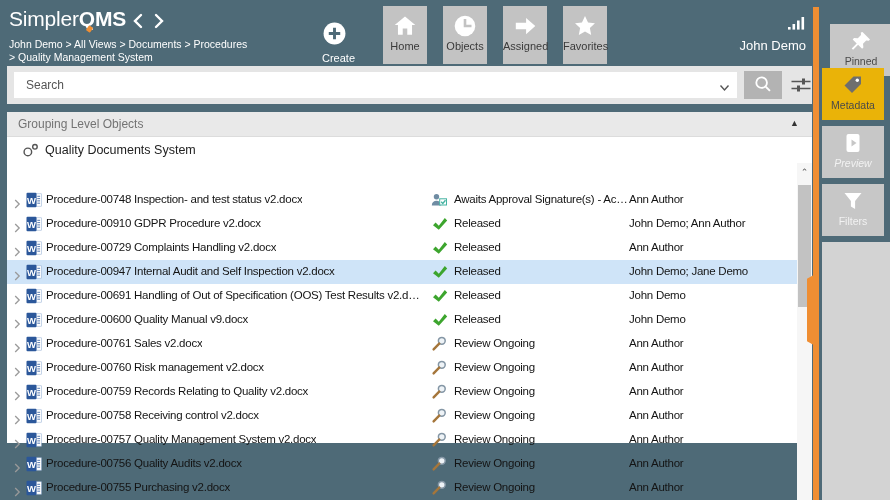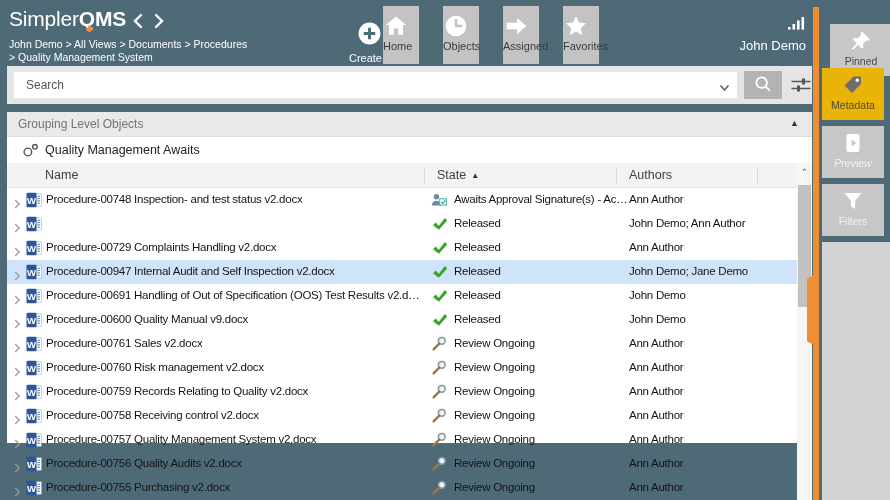--- a/index.html
+++ b/index.html
@@ -8,25 +8,25 @@
 
   
   .logo{position:absolute;left:9px;top:7px;color:#fff;font-size:21px;letter-spacing:-0.2px;white-space:nowrap;}
   .logo .lt{font-weight:300;}
   .logo .bd{font-weight:700;}
   .qwrap{position:relative;display:inline-block;font-weight:700;}
   .qdot{position:absolute;left:8px;bottom:-1px;width:5px;height:6px;background:#ef8e33;transform:rotate(35deg);border-radius:1px;}
   .nav-arrow{position:absolute;top:13px;width:14px;height:16px;cursor:pointer;}
   .breadcrumb{position:absolute;left:9px;top:38px;color:#fff;font-size:10.5px;line-height:13px;}
 
-  .create-btn{position:absolute;left:322px;top:14px;width:60px;height:58px;text-align:right;cursor:pointer;}
+  .create-btn{position:absolute;left:322px;top:14px;width:60px;height:58px;text-align:left;cursor:pointer;}
   .create-btn .ic{margin-top:7px;}
   .create-btn .lb{color:#fff;font-size:11px;margin-top:2px;}
 
-  .tb-btn{position:absolute;top:6px;width:36px;height:58px;background:#c3c3c3;cursor:pointer;}
+  .tb-btn{position:absolute;top:6px;width:44px;height:58px;background:#c3c3c3;text-align:center;cursor:pointer;}
   .tb-btn .ic{margin-top:7px;height:26px;}
   .tb-btn .lb{color:#3a3a3a;font-size:11px;margin-top:1px;}
 
   .signal{position:absolute;left:788px;top:16px;}
   .user-name{position:absolute;left:700px;top:38px;width:106px;text-align:right;color:#fff;font-size:13px;}
 
   
   .search-strip{position:absolute;left:7px;top:66px;width:805px;height:38px;background:#e5e5e5;}
   .search-input{position:absolute;left:7px;top:6px;width:723px;height:26px;background:#fff;border:none;outline:none;font-size:12px;color:#333;padding:0 24px 0 12px;box-sizing:border-box;font-family:"Liberation Sans",sans-serif;}
   .search-input::placeholder{color:#555;opacity:1;}
@@ -181,31 +181,23 @@
       <span class="tri">▲</span>
     </div>
 
     <div class="group-row">
       <span class="gi">
         <svg width="17" height="15" viewBox="0 0 18 15">
             <circle cx="6.2" cy="9" r="4" fill="none" stroke="#555" stroke-width="1.5"></circle>
             <circle cx="13.7" cy="3.6" r="2.4" fill="none" stroke="#555" stroke-width="1.5"></circle>
           </svg>
       </span>
-      <span class="t">Quality Management Awaits</span>
-    </div>
-
-    <div class="thead">
-      <span class="h-name">Name</span>
-      <span class="vsep" style="left:417px;"></span>
-      <span class="h-state"><span>State</span><span class="sort">▲</span></span>
-      <span class="vsep" style="left:609px;"></span>
-      <span class="h-authors">Authors</span>
-      <span class="vsep" style="left:750px;"></span>
-    </div>
+      <span class="t">Quality Documents System</span>
+    </div>
+
 
     <div class="tbody">
         <div class="trow">
     <span class="chev">
       <svg width="7" height="10" viewBox="0 0 7 10">
               <path d="M1.2 1l4 4-4 4" stroke="#9a9a9a" stroke-width="1.3" fill="none"></path>
             </svg>
     </span>
     <span class="wicon">
       <svg width="16" height="16" viewBox="0 0 16 16">
@@ -235,20 +227,21 @@
             </svg>
     </span>
     <span class="wicon">
       <svg width="16" height="16" viewBox="0 0 16 16">
               <rect x="10" y="1.8" width="5.3" height="12.4" fill="#fff" stroke="#9db6d8" stroke-width="0.6"></rect>
               <path d="M11.3 4.3h2.8M11.3 6.6h2.8M11.3 8.9h2.8M11.3 11.2h2.8" stroke="#2b579a" stroke-width="0.8"></path>
               <rect x="0.5" y="0.8" width="10" height="14.4" rx="1" fill="#2b579a"></rect>
               <text x="5.5" y="11.6" font-size="9.5" font-weight="bold" fill="#fff" text-anchor="middle" font-family="Liberation Sans,sans-serif">W</text>
             </svg>
     </span>
+    <span class="row-name">Procedure-00910 GDPR Procedure v2.docx</span>
 
     <span class="state-icon" style="display: inline-block;">
       <svg width="17" height="16" viewBox="0 0 17 16">
               <path d="M2 9.2l2.6-2.6 3.2 3.2L13.8 2l2.4 2.4-8.4 9.4z" fill="#3da52e"></path>
             </svg>
     </span>
 
     <span class="row-state">Released</span>
     <span class="row-authors">John Demo; Ann Author</span>
   </div>

